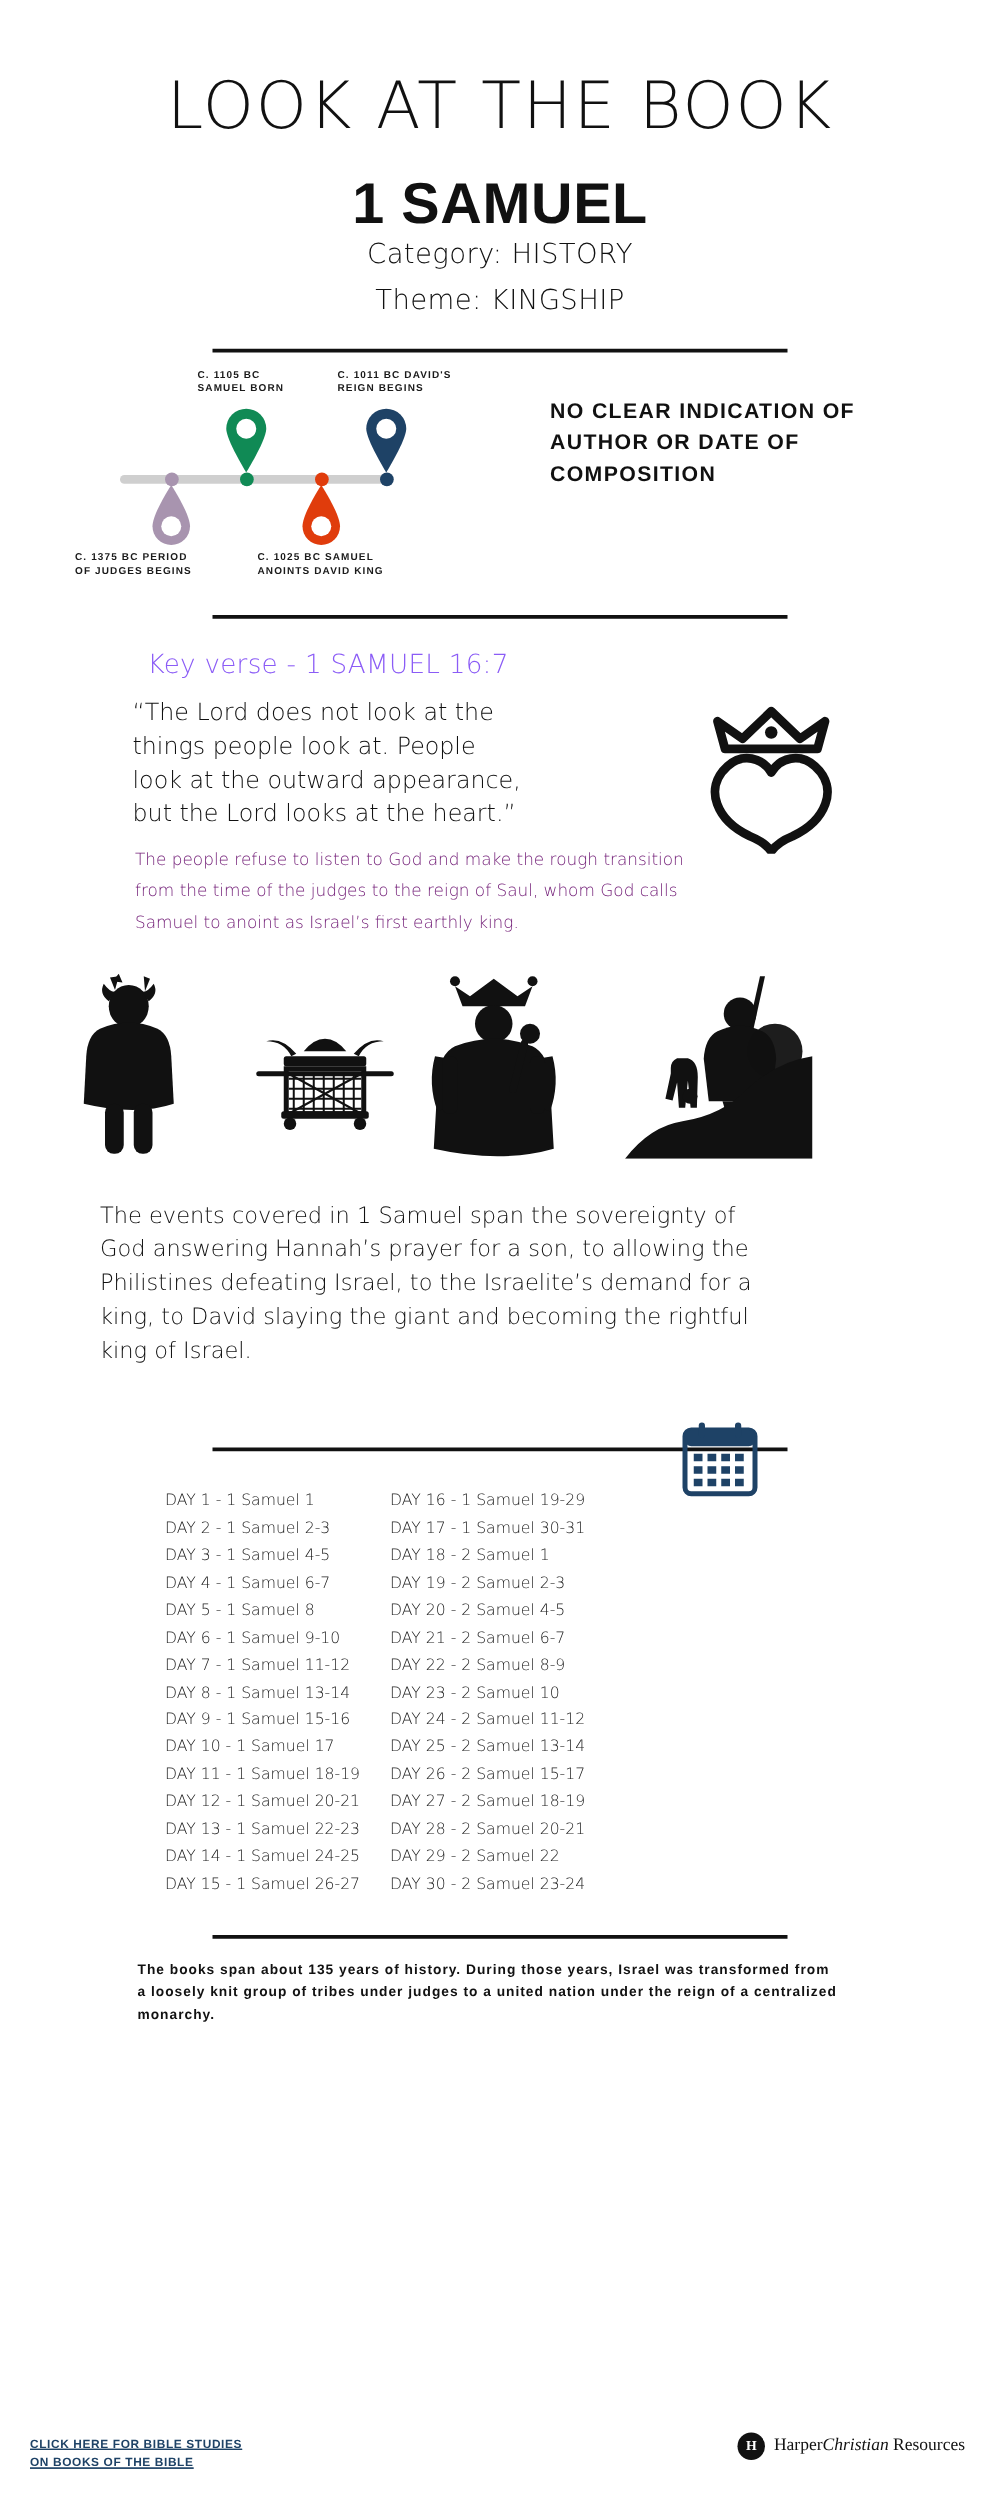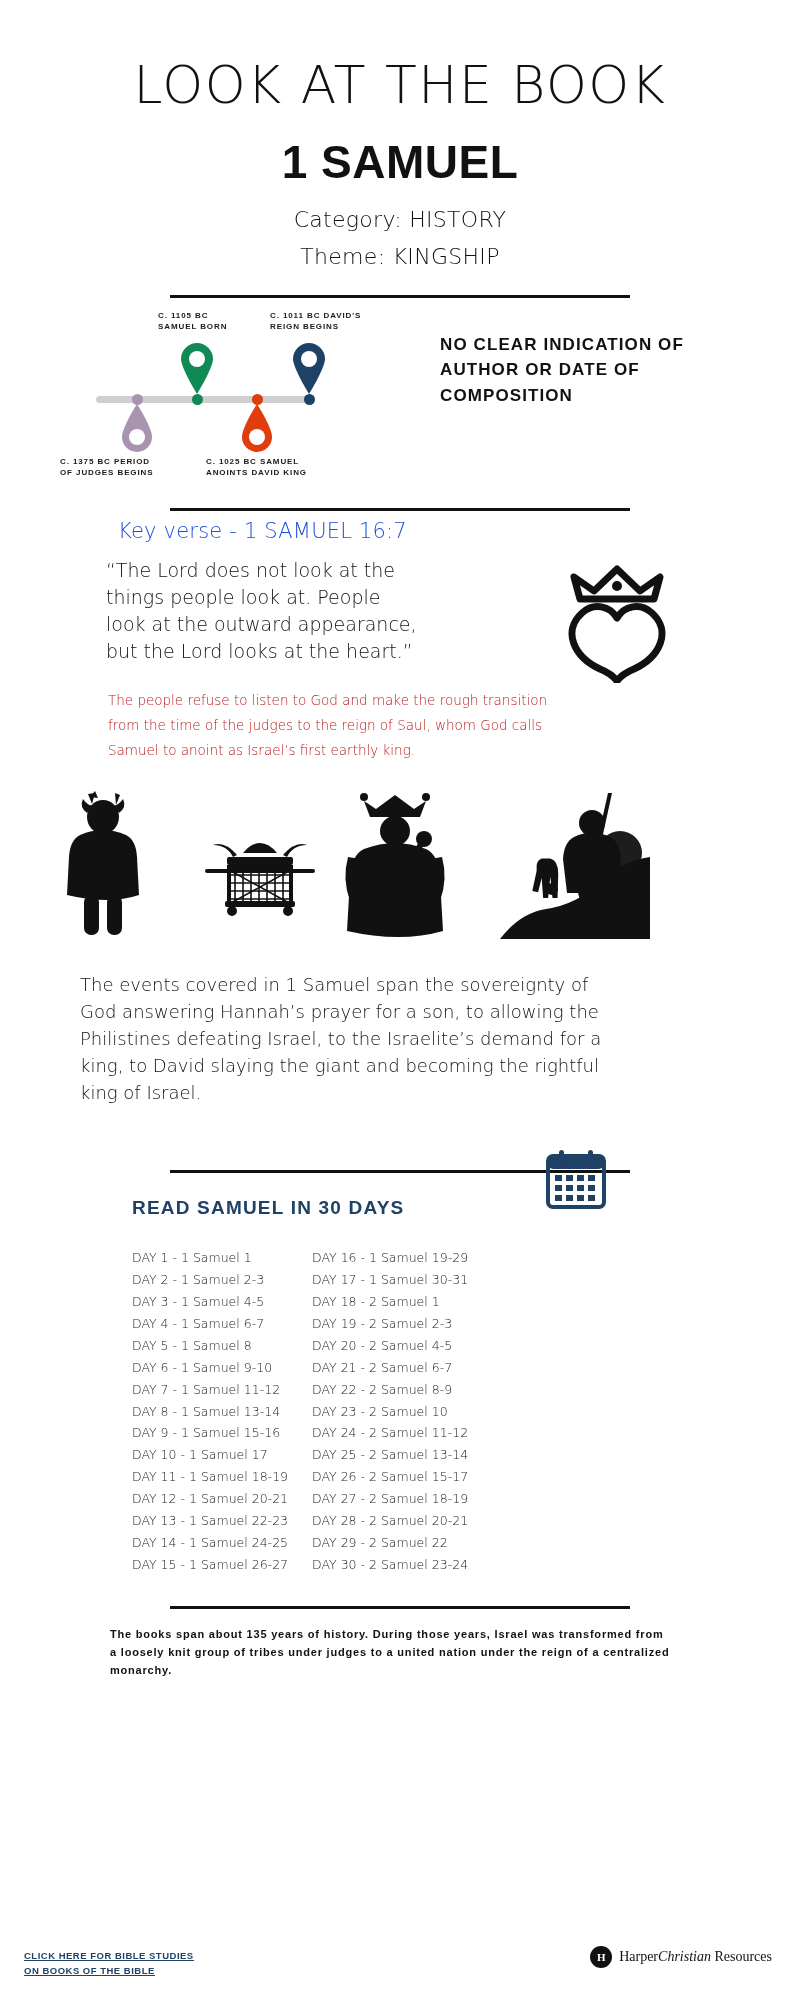--- a/index.html
+++ b/index.html
@@ -27,21 +27,21 @@
   .book-title{
     font-size:46px;
     font-weight:bold;
     letter-spacing:0.5px;
     margin-top:22px;
     color:#111;
   }
   .meta-line{
     font-size:22px;
     font-weight:300;
-    margin-top:18px;
+    margin-top:2px;
     letter-spacing:0.3px;
     font-family:"DejaVu Sans","Liberation Sans",sans-serif;
   }
   .meta-line.second{ margin-top:12px; }
 
   
   .rule{
     height:3px; background:#111; margin:0 auto;
     width:460px;
   }
@@ -90,22 +90,22 @@
     font-size:17px;
     font-weight:bold;
     line-height:1.5;
     letter-spacing:1.1px;
     color:#111;
   }
 
   
   .key-section{ position:relative; width:800px; margin-top:4px; }
   .key-title{
-    font-size:21px; font-weight:300; color:#1d4ed8;
-    margin:8px 0 0 118px;
+    font-size:21px; font-weight:300; color:#8b5cf6;
+    margin:24px 0 0 118px;
     letter-spacing:0.2px;
     font-family:"DejaVu Sans","Liberation Sans",sans-serif;
   }
   .key-quote{
     font-size:19px; font-weight:300; color:#111;
     margin:14px 0 0 106px;
     width:320px;
     line-height:1.42;
     font-family:"DejaVu Sans","Liberation Sans",sans-serif;
   }
@@ -113,21 +113,21 @@
     position:absolute; right:118px; top:34px;
   }
 
   
   .summary-head{
     font-size:13px; font-weight:bold; letter-spacing:1.4px;
     margin:32px 0 0 108px; color:#111;
   }
   .summary-body{
     font-size:13.5px; font-weight:300; line-height:1.85;
-    margin:24px 0 0 108px; width:470px; color:#b91c1c;
+    margin:12px 0 0 108px; width:470px; color:#701a75;
     font-family:"DejaVu Sans","Liberation Sans",sans-serif;
   }
 
   
   .icon-strip{
     position:relative; width:800px; height:160px; margin-top:26px;
   }
   .icon-strip .ico{ position:absolute; }
 
   
@@ -349,21 +349,20 @@
       </svg>
     </div>
   </div>
 
   <div class="events-para">The events covered in 1 Samuel span the sovereignty of God answering Hannah’s prayer for a son, to allowing the Philistines defeating Israel, to the Israelite’s demand for a king, to David slaying the giant and becoming the rightful king of Israel.</div>
 
   <div class="read-section">
     <div style="padding-top:30px;">
       <div class="rule r-read"></div>
     </div>
-    <div class="read-head">READ SAMUEL IN 30 DAYS</div>
     <div class="cal-wrap">
       <svg width="62" height="62" viewBox="0 0 62 62" aria-hidden="true">
         <rect x="3" y="8" width="56" height="51" rx="5" fill="none" stroke="#1E4266" stroke-width="4"></rect>
         <rect x="3" y="8" width="56" height="13" rx="5" fill="#1E4266"></rect>
         <rect x="14" y="2" width="5" height="12" rx="2.5" fill="#1E4266"></rect>
         <rect x="43" y="2" width="5" height="12" rx="2.5" fill="#1E4266"></rect>
         <g fill="#1E4266">
           <rect x="10" y="27" width="7" height="6"></rect>
             <rect x="21" y="27" width="7" height="6"></rect>
           <rect x="32" y="27" width="7" height="6"></rect>

